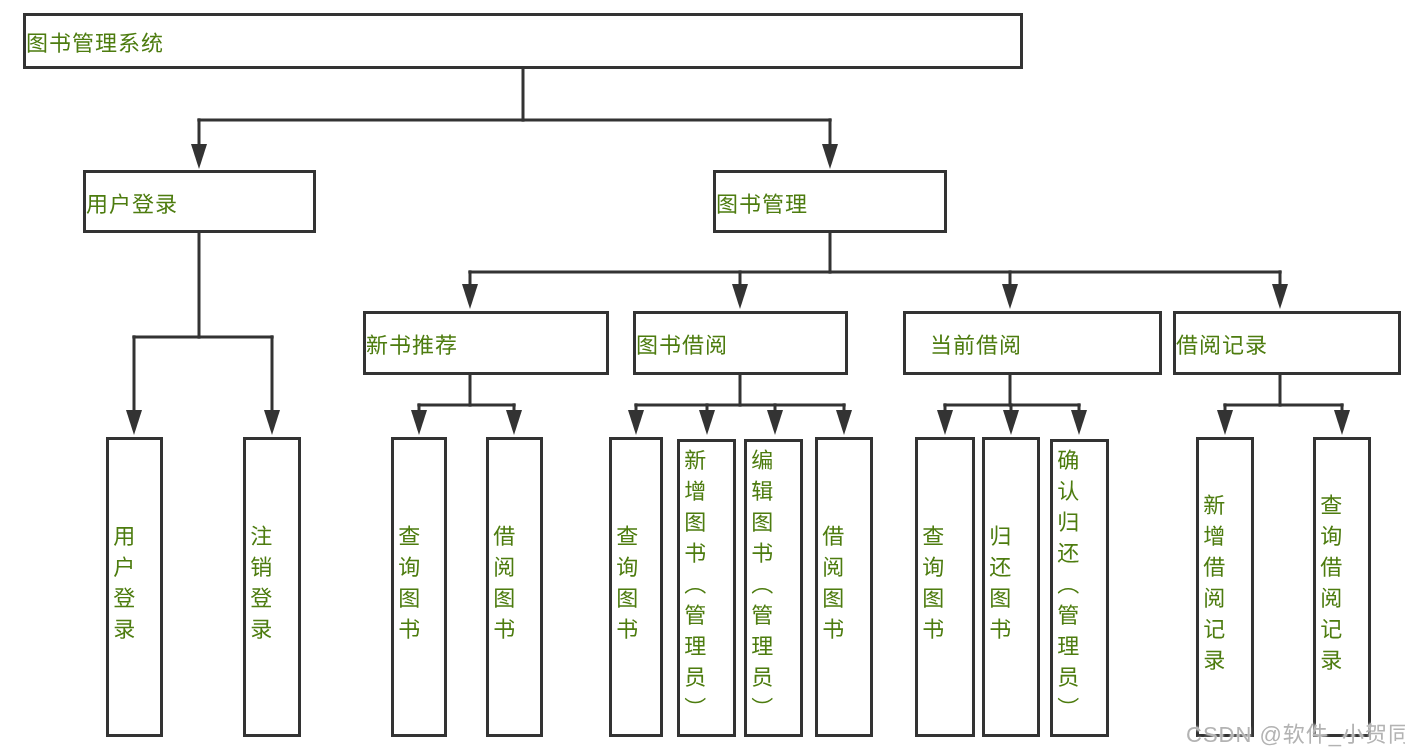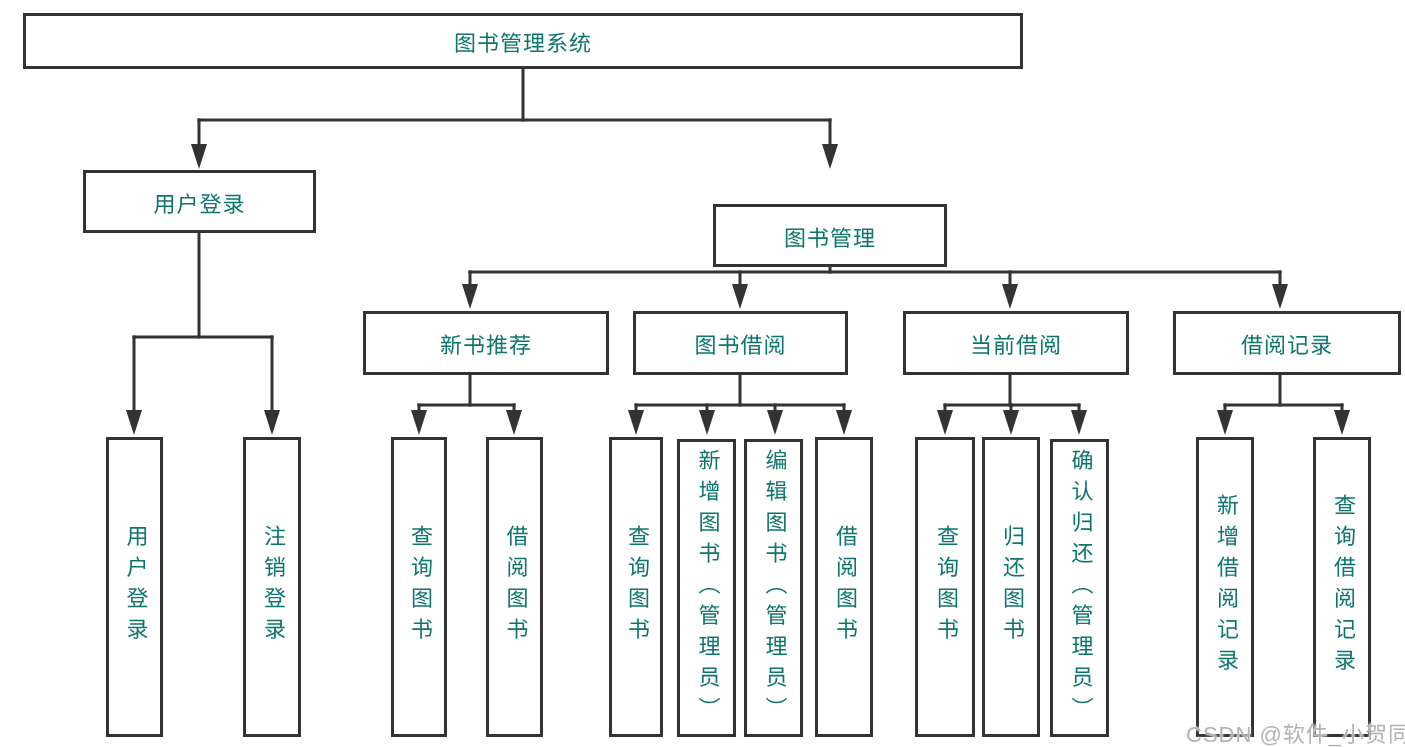--- a/index.html
+++ b/index.html
@@ -11,22 +11,21 @@
     overflow:hidden;
   }
   .wires { position:absolute; left:0; top:0; width:1405px; height:747px; }
   .box {
     position:absolute;
     box-sizing:border-box;
     background:#ffffff;
     border:3px solid #333333;
     display:flex;
     align-items:center;
-    justify-content:center;
-    color:#0f766e;
+    color:#4d7c0f;
   }
   .hlabel {
     font-size:22px;
     letter-spacing:1px;
     white-space:nowrap;
   }
   .vtext {
     writing-mode:vertical-rl;
     text-orientation:mixed;
     font-size:22px;
@@ -105,31 +104,31 @@
       <polygon points="1334,410 1350,410 1342,435" fill="#333333"></polygon>
     </svg>
 
   <div class="box" style="left:23px; top:13px; width:1000px; height:56px;">
     <span class="hlabel">图书管理系统</span>
   </div>
 
   <div class="box" style="left:83px; top:170px; width:233px; height:63px;">
     <span class="hlabel">用户登录</span>
   </div>
-  <div class="box" style="left:713px; top:170px; width:234px; height:63px;margin-top:34px;">
+  <div class="box" style="left:713px; top:170px; width:234px; height:63px;">
     <span class="hlabel">图书管理</span>
   </div>
 
   <div class="box" style="left:363px; top:311px; width:246px; height:64px;">
     <span class="hlabel">新书推荐</span>
   </div>
   <div class="box" style="left:633px; top:311px; width:215px; height:64px;">
     <span class="hlabel">图书借阅</span>
   </div>
-  <div class="box" style="left:903px; top:311px; width:226px; height:64px;">
+  <div class="box" style="left:903px; top:311px; width:259px; height:64px;padding-left:24px;">
     <span class="hlabel">当前借阅</span>
   </div>
   <div class="box" style="left:1173px; top:311px; width:228px; height:64px;">
     <span class="hlabel">借阅记录</span>
   </div>
 
   <div class="box" style="left:106px; top:437px; width:57px; height:300px;">
     <span class="vtext">用户登录</span>
   </div>
   <div class="box" style="left:243px; top:437px; width:58px; height:300px;">

